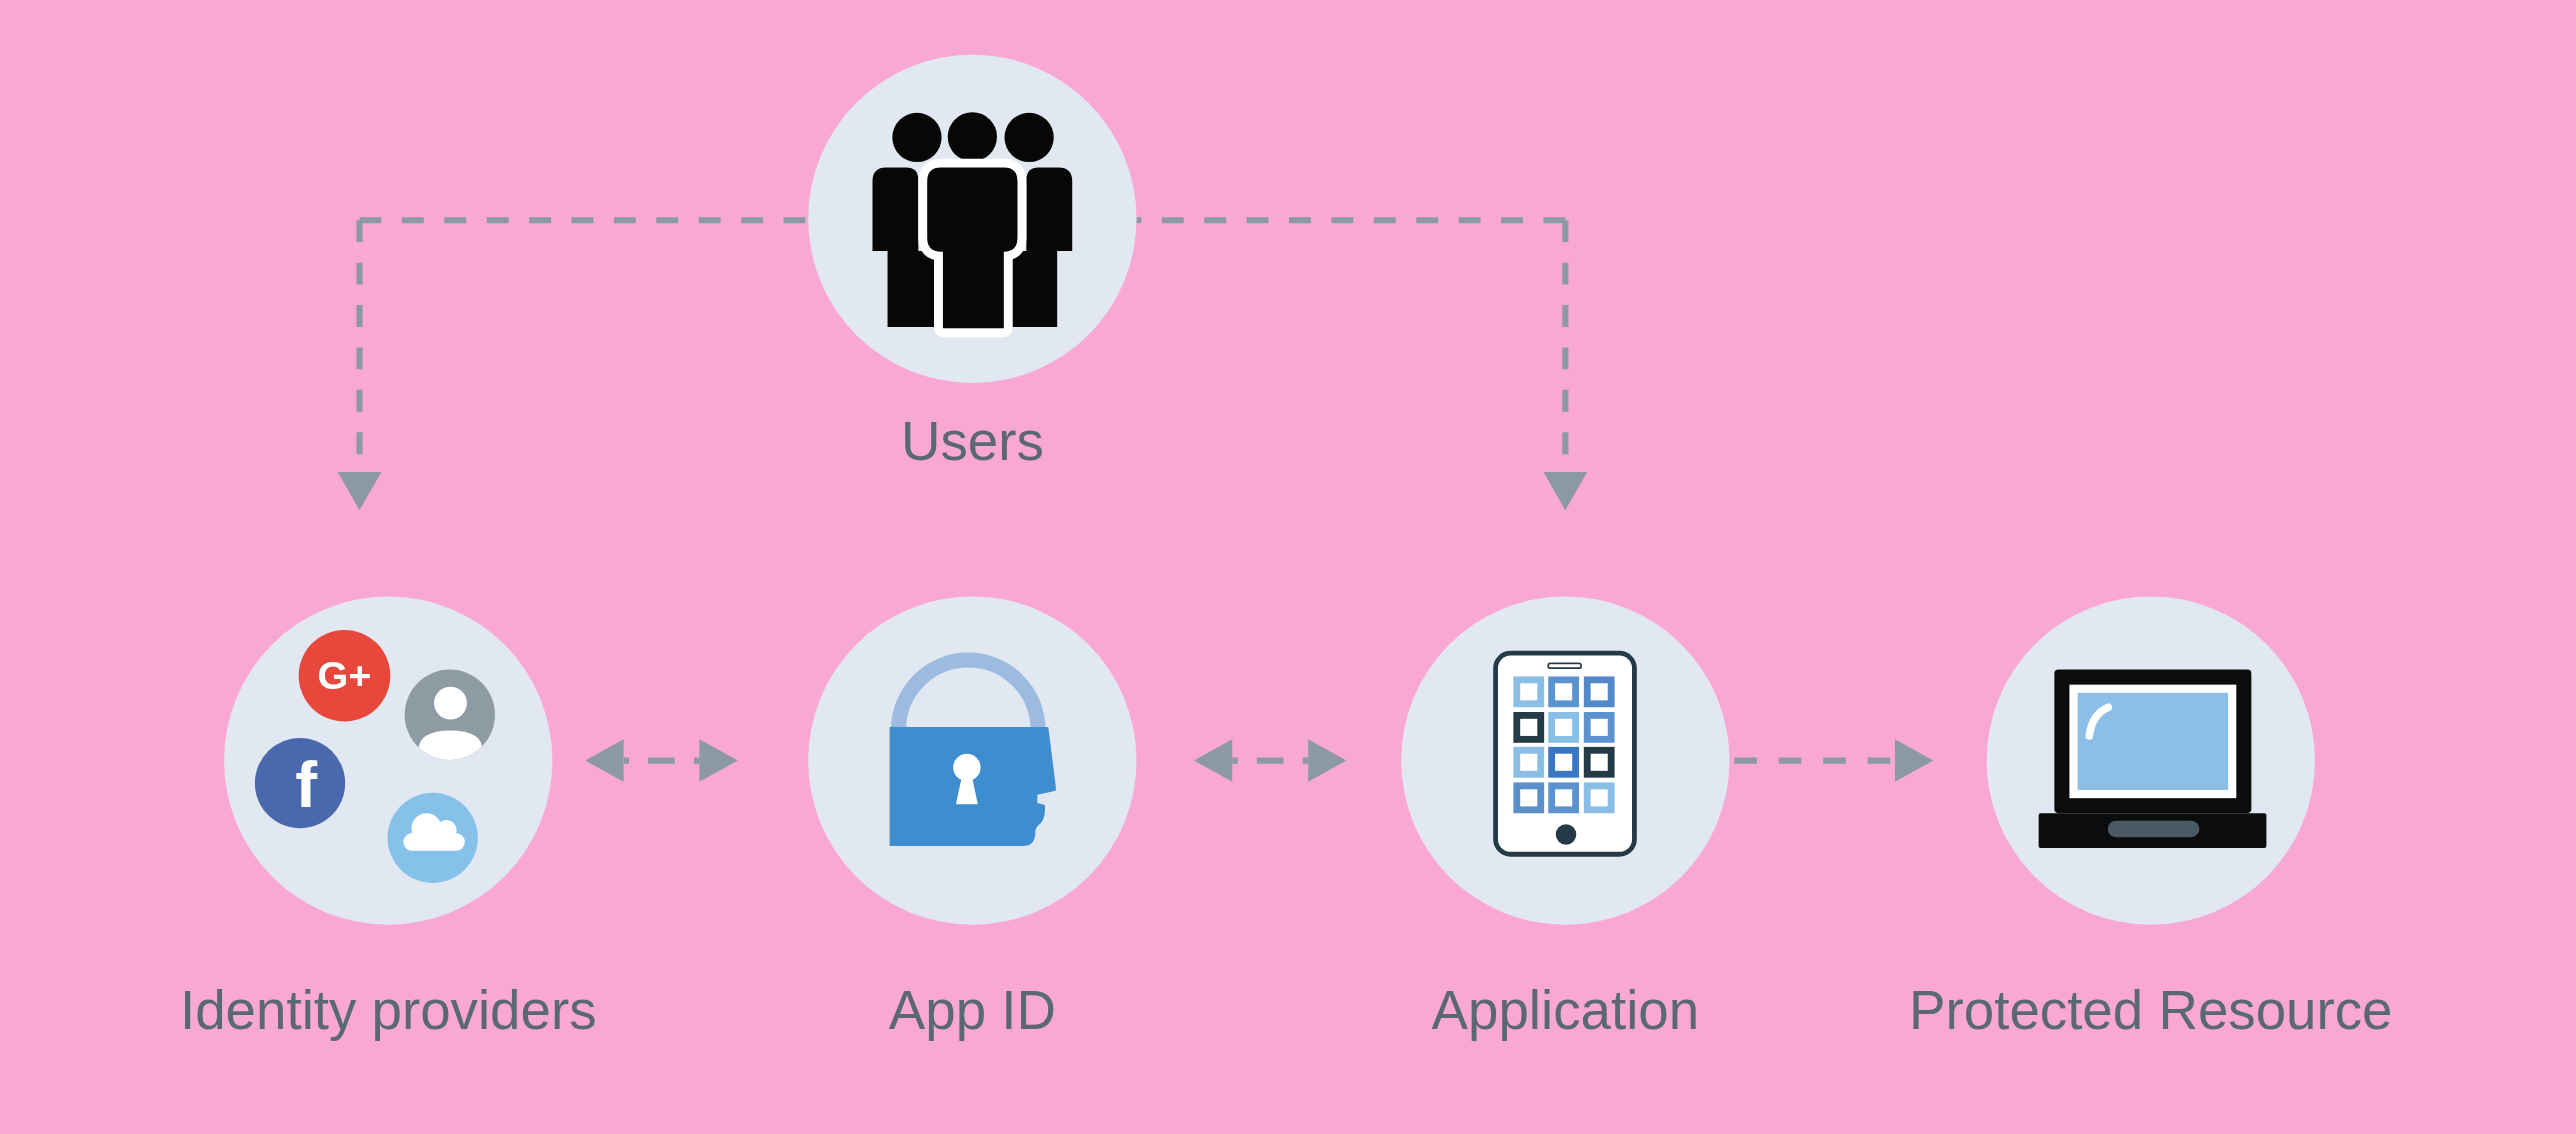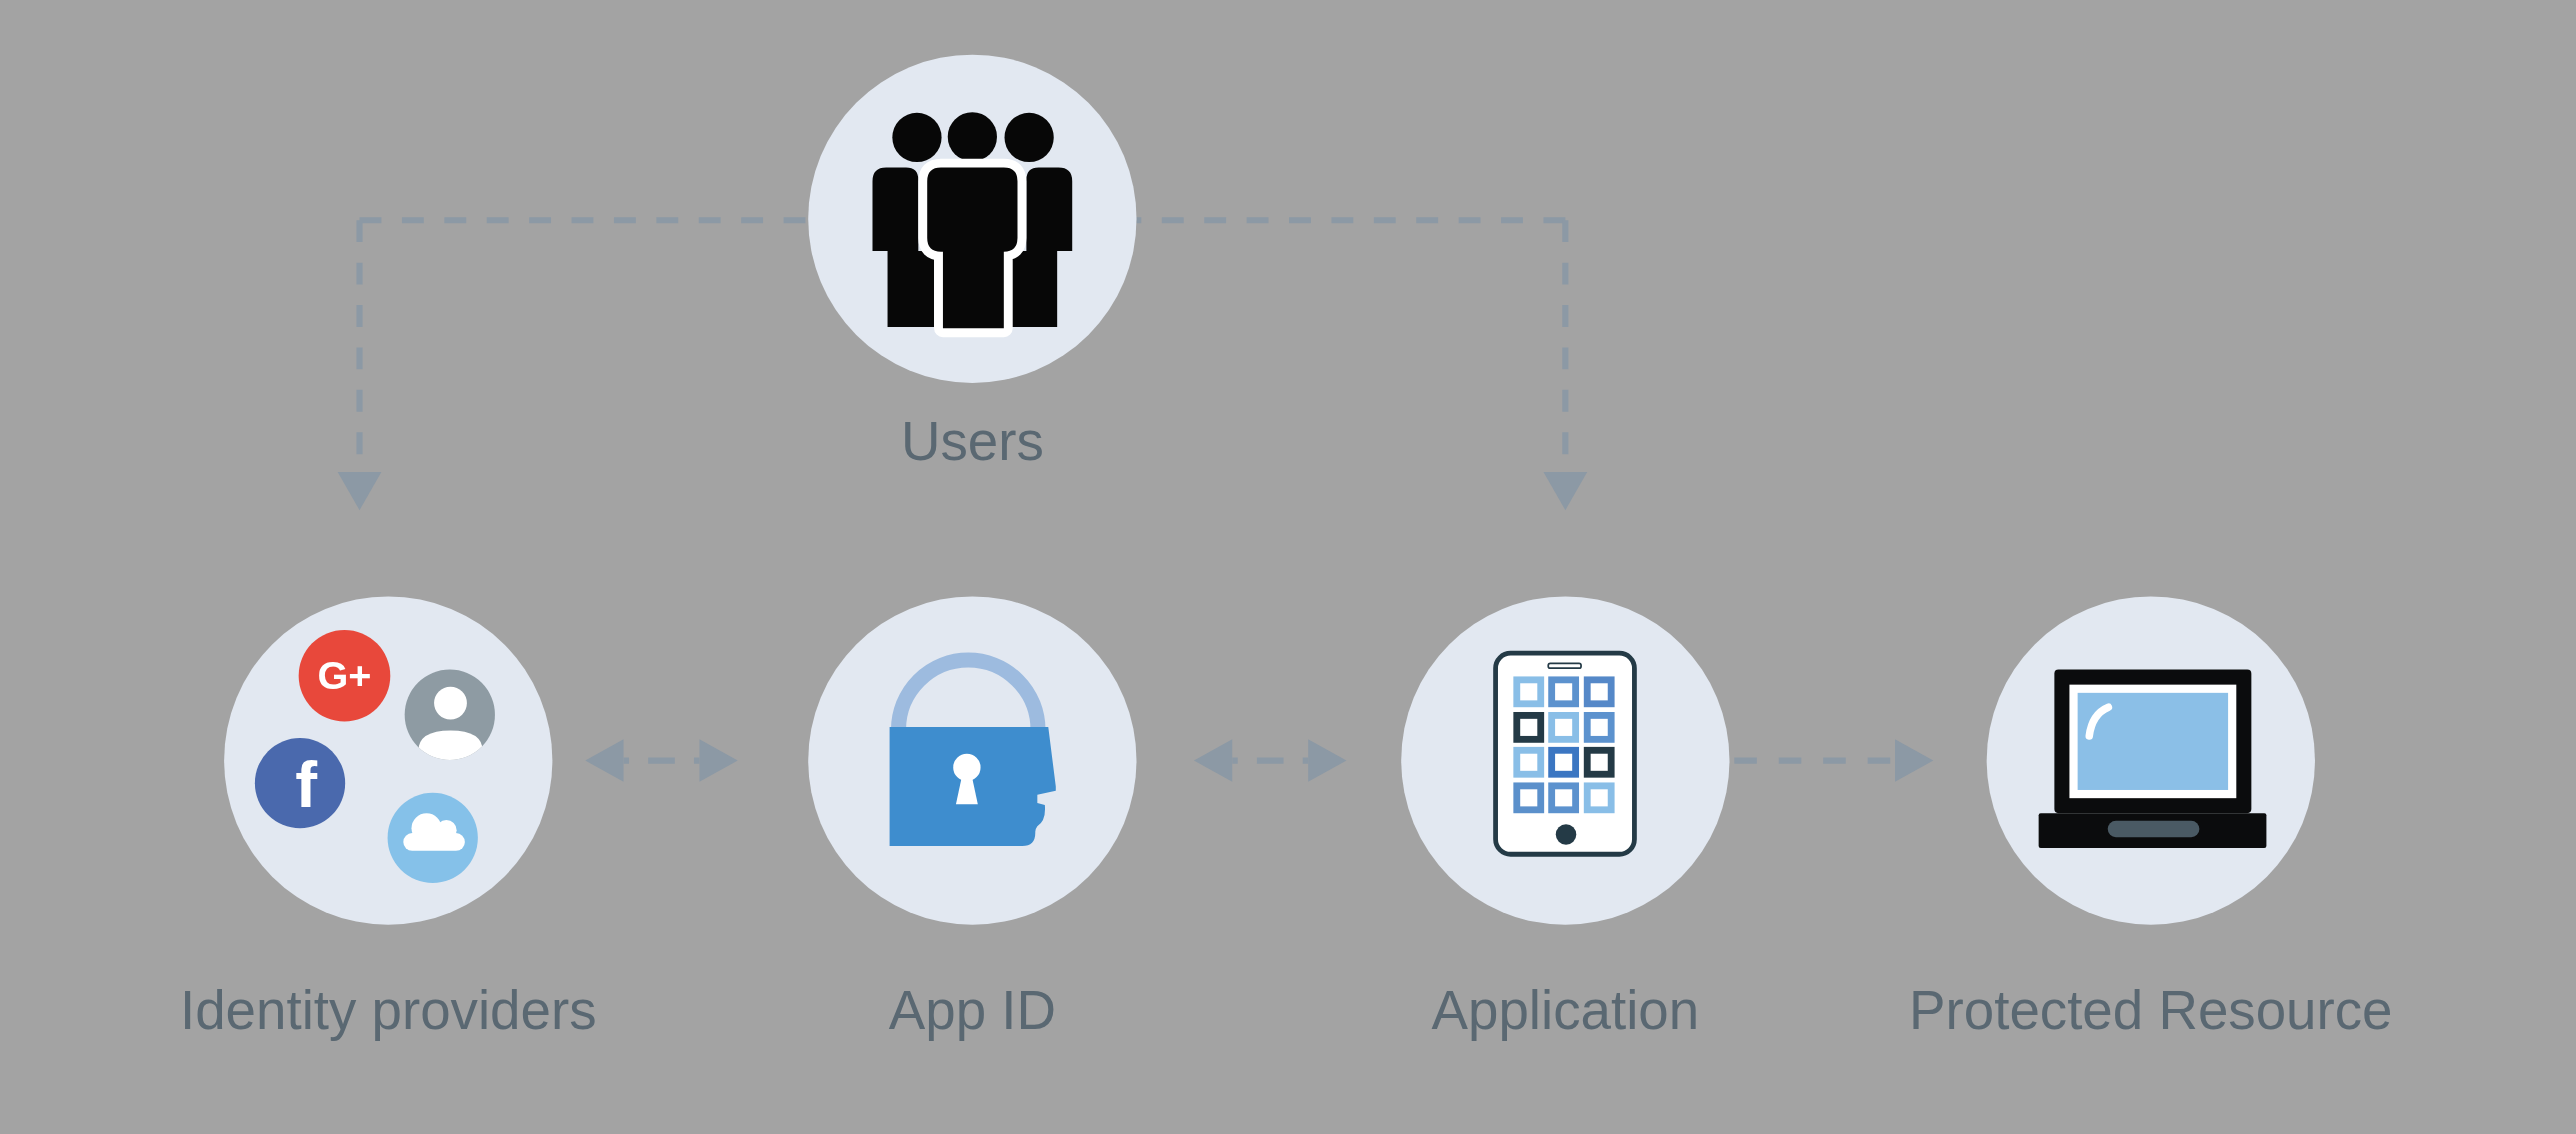--- a/index.html
+++ b/index.html
@@ -1,16 +1,16 @@
 <!DOCTYPE html>
 <html style="font-size:11px"><head>
 <meta charset="utf-8">
 <style>
   html,body { margin:0; padding:0; background:#ffffff; }
-  .canvas { position:relative; width:2576px; height:1134px; background:#a3a3a3; overflow:hidden; }
+  .canvas { position:relative; width:2576px; height:1134px; background:#f9a8d4; overflow:hidden; }
   svg { display:block; }
   .label {
     font-family:"Liberation Sans", sans-serif;
     font-size:80px;
     font-weight:400;
     text-anchor:middle;
   }
   .dash   { stroke:#8C99A5; stroke-width:9; fill:none; stroke-dasharray:32 30; }
   .shaft  { stroke:#8C99A5; stroke-width:9; fill:none; stroke-dasharray:8 28 39 28 8; }
   .shaft5 { stroke:#8C99A5; stroke-width:9; fill:none; stroke-dasharray:33 32; }

